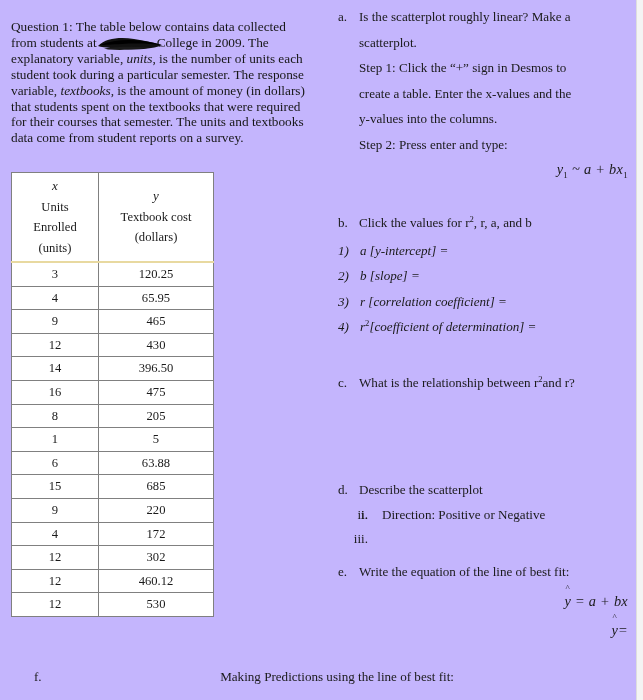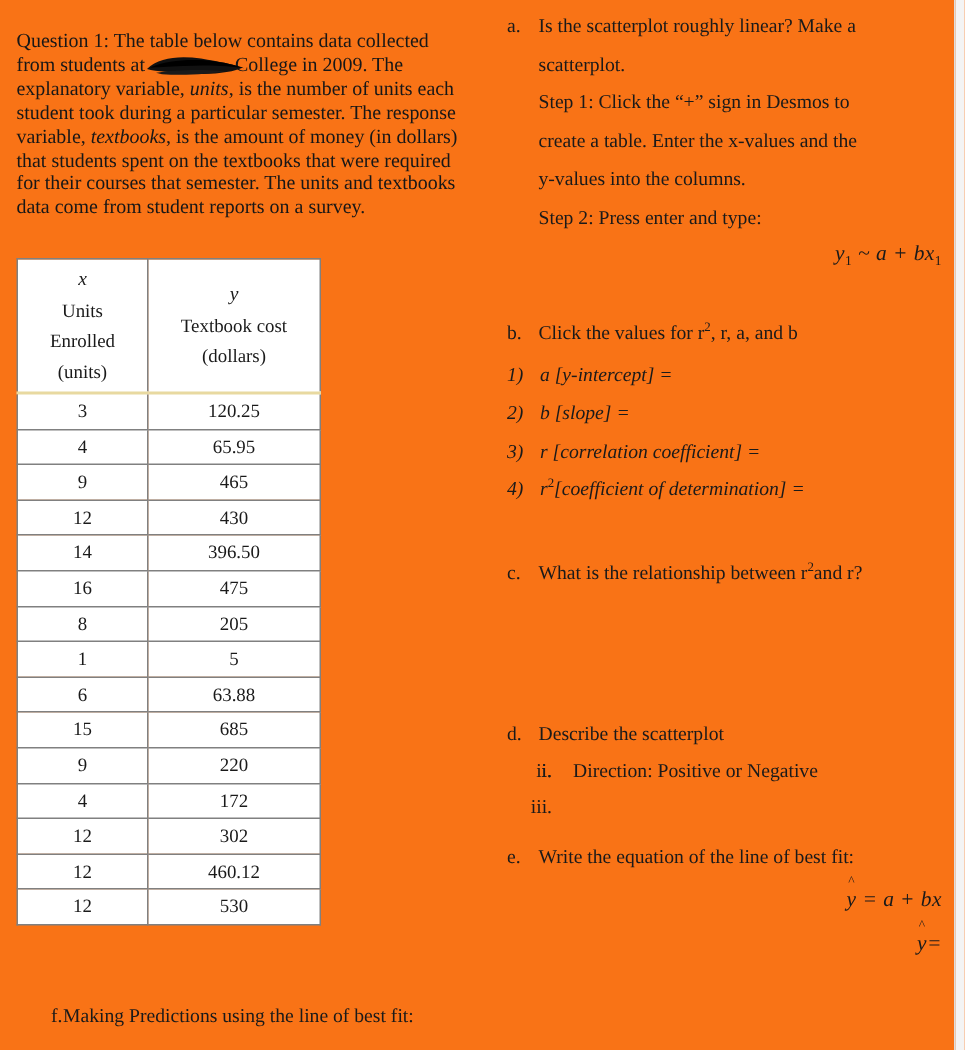--- a/index.html
+++ b/index.html
@@ -14,21 +14,21 @@
     position: relative;
     overflow: hidden;
     font-family: "Liberation Serif", "DejaVu Serif", serif;
     color: #1a1a1a;
     -webkit-font-smoothing: antialiased;
   }
 
   #page {
     position: absolute;
     inset: 0;
-    background: #f97316;
+    background: #c4b5fd;
   }
 
   
   #page-edge {
     position: absolute;
     top: 0;
     right: 6px;
     width: 1px;
     height: 700px;
     background: #dedede;
@@ -192,21 +192,21 @@
   #bottom-item {
     position: absolute;
     left: 34px;
     top: 668px;
     width: 420px;
     font-size: 13.1px;
     line-height: 18px;
     position: absolute;
   }
   #bottom-item .qmark { left: 0; }
-  #bottom-item .qbody { margin-left: 8px; }
+  #bottom-item .qbody { margin-left: 20px; text-align: right; }
 </style>
 </head>
 <body>
 
 <div id="page">
 
   <div id="page-edge-2"></div>
   <div id="page-edge"></div>
 
   <div id="left-col">

